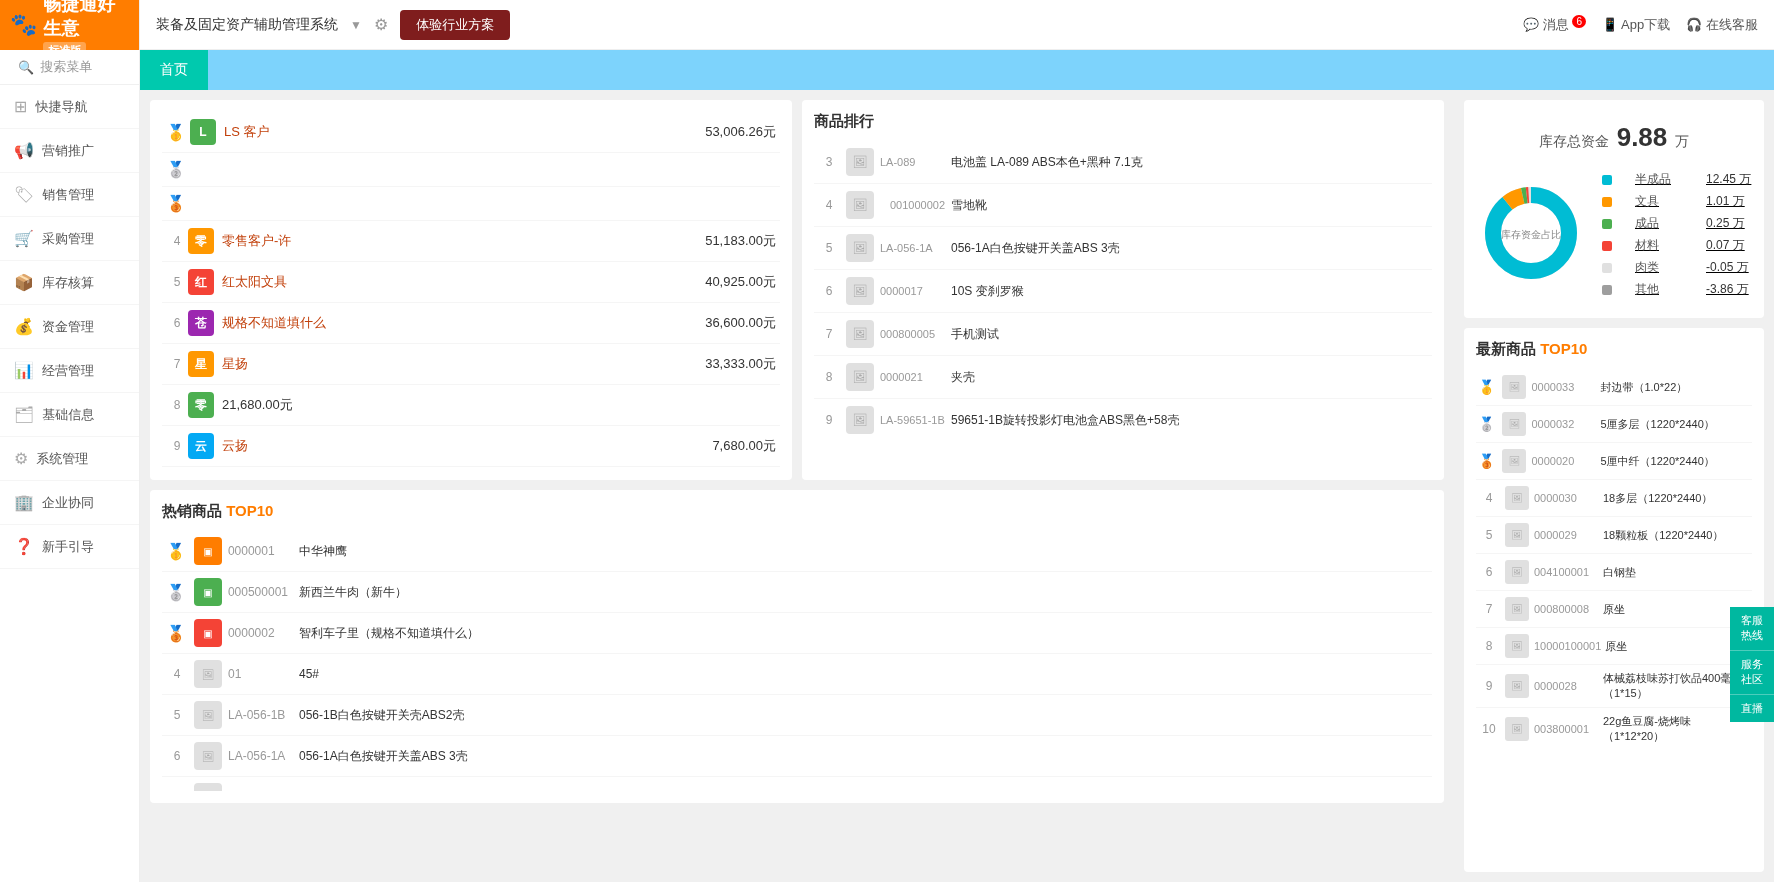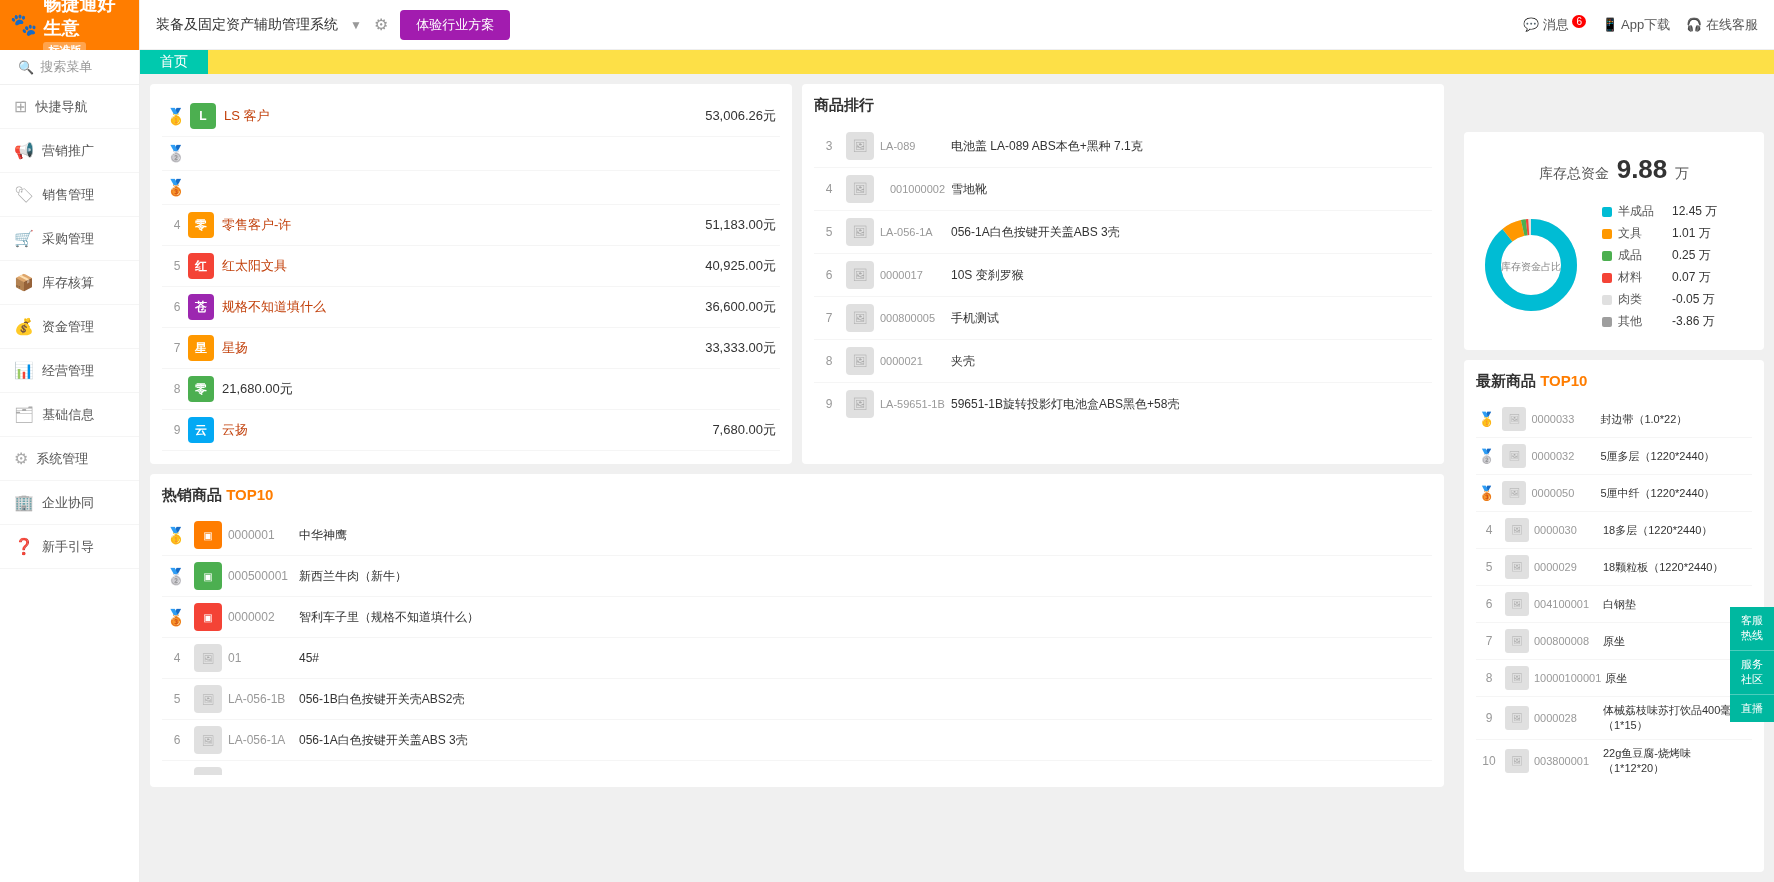--- a/index.html
+++ b/index.html
@@ -62,34 +62,34 @@
       align-items: center;
       padding: 0 16px;
       border-bottom: 1px solid #eee;
       justify-content: space-between;
     }
     .topbar-left { display: flex; align-items: center; gap: 12px; }
     .topbar-title { font-size: 14px; color: #333; }
     .topbar-dropdown { color: #999; font-size: 12px; cursor: pointer; }
     .topbar-gear { color: #999; cursor: pointer; font-size: 16px; }
     .topbar-btn {
-      background: #a21caf;
+      background: #7f1d1d;
       color: #fff;
       border: none;
       padding: 6px 16px;
       border-radius: 4px;
       cursor: pointer;
       font-size: 13px;
     }
     .topbar-right { display: flex; align-items: center; gap: 16px; color: #555; font-size: 13px; }
 
     
     .nav-tab {
-      background: #fde047;
-      height: 24px;
+      background: #7dd3fc;
+      height: 40px;
       display: flex;
       align-items: center;
       padding: 0 0;
     }
     .nav-tab-item {
       padding: 0 20px;
       height: 100%;
       display: flex;
       align-items: center;
       color: #fff;
@@ -116,21 +116,20 @@
       gap: 10px;
     }
     .content-right {
       width: 320px;
       flex-shrink: 0;
       overflow-y: auto;
       padding: 10px;
       display: flex;
       flex-direction: column;
       gap: 10px;
-      margin-top: 48px;
     }
 
     
     .card {
       background: #fff;
       border-radius: 4px;
       padding: 12px;
     }
 
     
@@ -151,21 +150,21 @@
     .section-title { font-size: 15px; font-weight: bold; color: #333; margin-bottom: 10px; }
     .section-title .top10 { color: #ff7d00; }
 
     
     .inventory-total { text-align: center; padding: 10px 0; }
 
     
     .donut-area { display: flex; align-items: center; gap: 16px; padding: 8px 0; }
     .donut-svg { flex-shrink: 0; }
     .donut-legend { display: flex; flex-direction: column; gap: 5px; font-size: 12px; }
-    .legend-item { display: flex; align-items: center; gap: 6px; }
+    .legend-item { display: flex; align-items: center; gap: 23px; text-decoration: underline; }
     .legend-dot { width: 10px; height: 10px; border-radius: 2px; flex-shrink: 0; }
     .legend-label { color: #555; min-width: 48px; }
     .legend-value { color: #333; }
 
     
     .product-row {
       display: flex;
       align-items: center;
       padding: 6px 4px;
       border-bottom: 1px solid #f5f5f5;
@@ -604,21 +603,21 @@
                 <span style="font-size:9px;color:#aaa;">🖼</span>
               </div>
               <span class="np-id">0000032</span>
               <span class="np-name">5厘多层（1220*2440）</span>
             </div>
             <div class="new-product-row">
               <span style="font-size:14px;margin-right:2px;">🥉</span>
               <div class="np-thumb">
                 <span style="font-size:9px;color:#aaa;">🖼</span>
               </div>
-              <span class="np-id">0000050</span>
+              <span class="np-id">0000020</span>
               <span class="np-name">5厘中纤（1220*2440）</span>
             </div>
             <div class="new-product-row">
               <span class="np-rank">4</span>
               <div class="np-thumb">
                 <span style="font-size:9px;color:#aaa;">🖼</span>
               </div>
               <span class="np-id">0000030</span>
               <span class="np-name">18多层（1220*2440）</span>
             </div>

